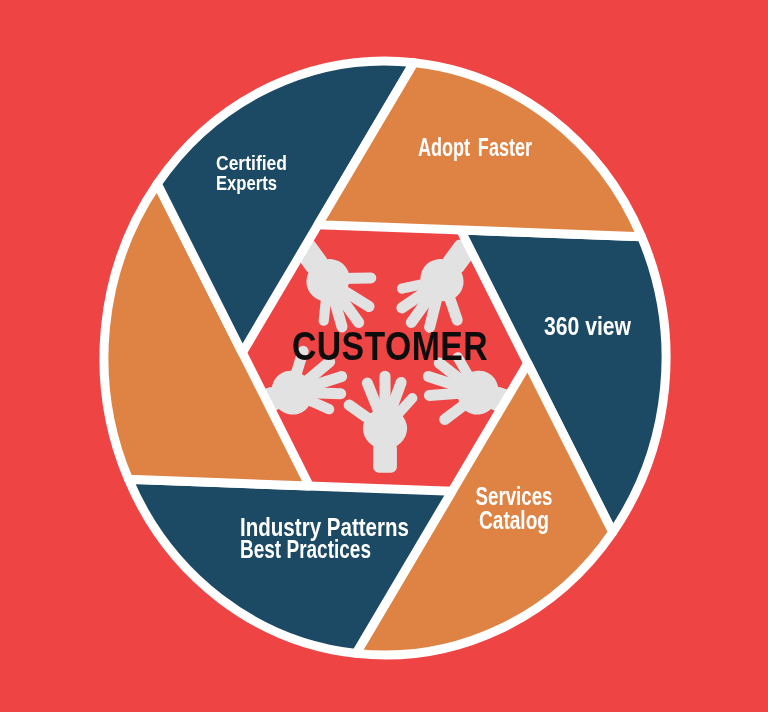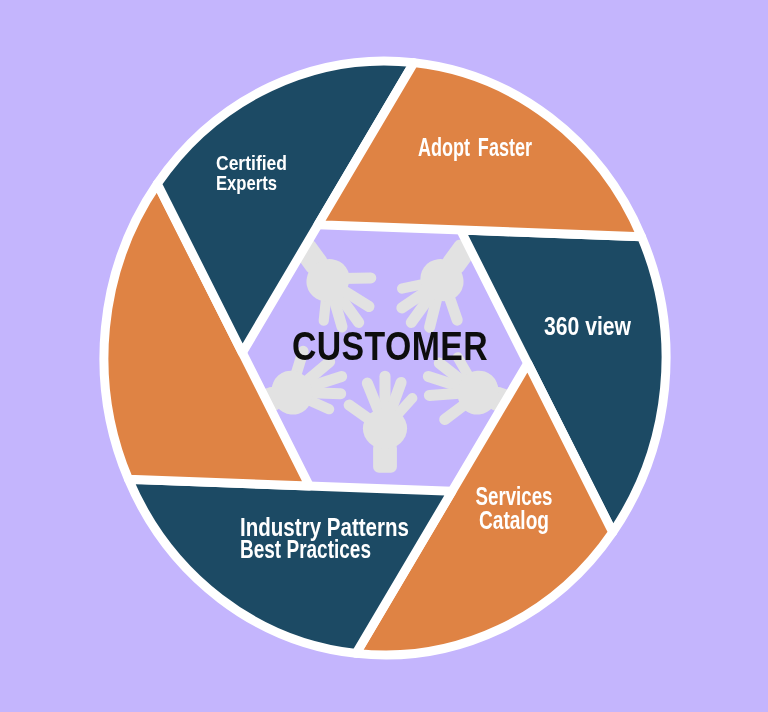--- a/index.html
+++ b/index.html
@@ -1,17 +1,17 @@
 <!DOCTYPE html>
 <html><head>
 <meta charset="utf-8">
 <style>
   html,body{margin:0;padding:0;background:#fff;}
   body{width:768px;height:712px;overflow:hidden;}
-  .stage{position:relative;width:768px;height:712px;background:#c4b5fd;}
+  .stage{position:relative;width:768px;height:712px;background:#ef4444;}
   svg{display:block;}
   svg text{font-family:"Liberation Sans","DejaVu Sans",sans-serif;font-weight:bold;}
   .seg-label{letter-spacing:0px;}
   .adopt-label{word-spacing:4px;}
   .center-label{letter-spacing:0.5px;}
   .blade{stroke:#ffffff;stroke-width:9;stroke-linejoin:round;}
 </style>
 </head>
 <body>
 

